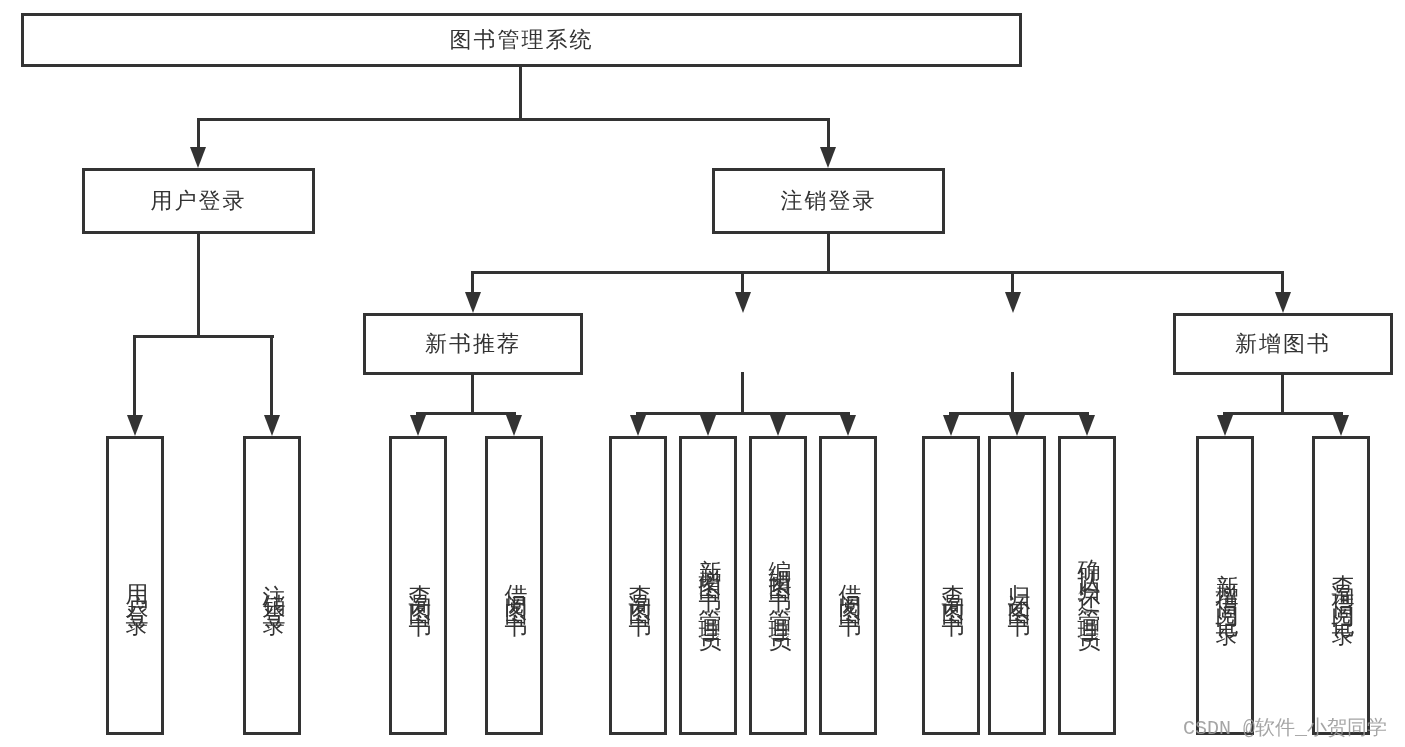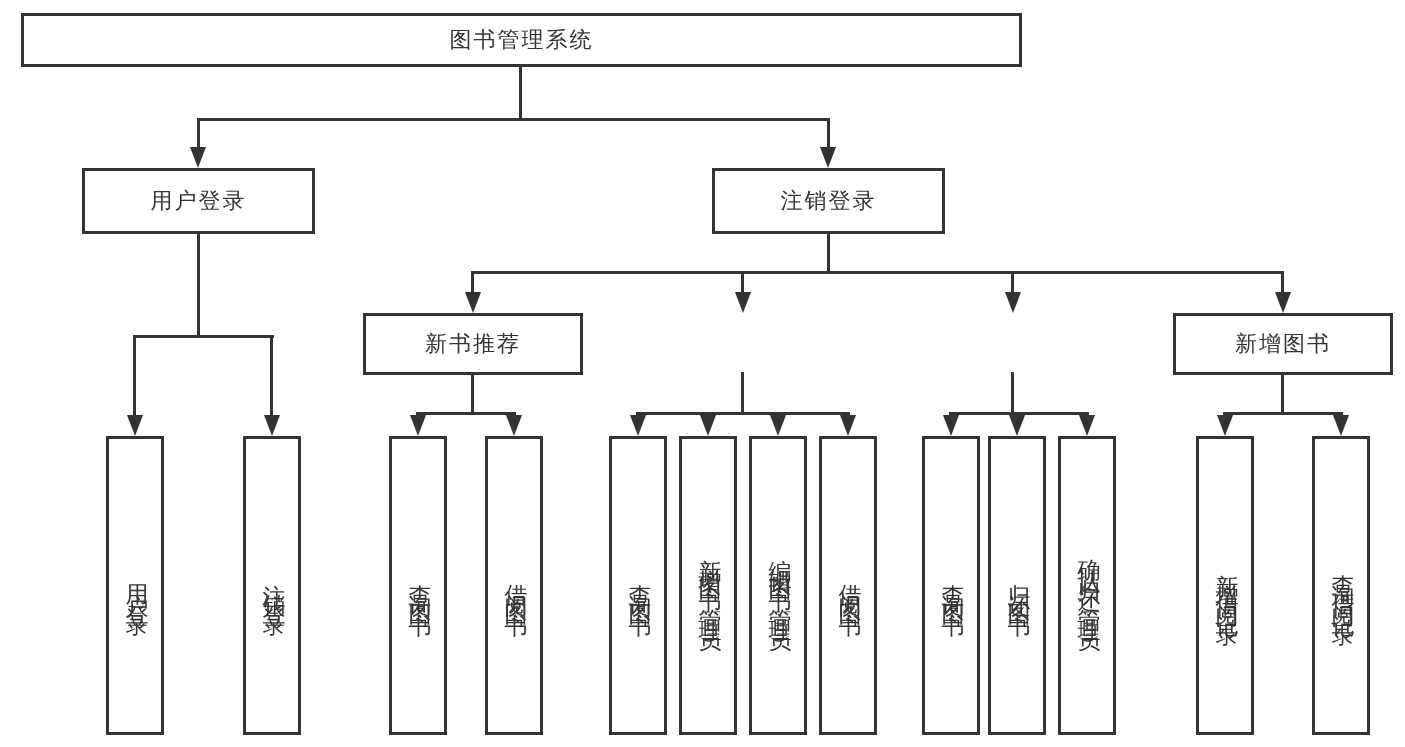--- a/index.html
+++ b/index.html
@@ -125,14 +125,15 @@
   <div class="box leaf" style="left:749px; top:436px; width:58px; height:299px;">编辑图书（管理员）</div>
   <div class="box leaf" style="left:819px; top:436px; width:58px; height:299px;">借阅图书</div>
 
   <div class="box leaf" style="left:922px; top:436px; width:58px; height:299px;">查询图书</div>
   <div class="box leaf" style="left:988px; top:436px; width:58px; height:299px;">归还图书</div>
   <div class="box leaf" style="left:1058px; top:436px; width:58px; height:299px;">确认归还（管理员）</div>
 
   <div class="box leaf" style="left:1196px; top:436px; width:58px; height:299px;">新增借阅记录</div>
   <div class="box leaf" style="left:1312px; top:436px; width:58px; height:299px;">查询借阅记录</div>
 
+  <div class="watermark">CSDN @软件_小贺同学</div>
 
 </div>
 
 </body></html>

